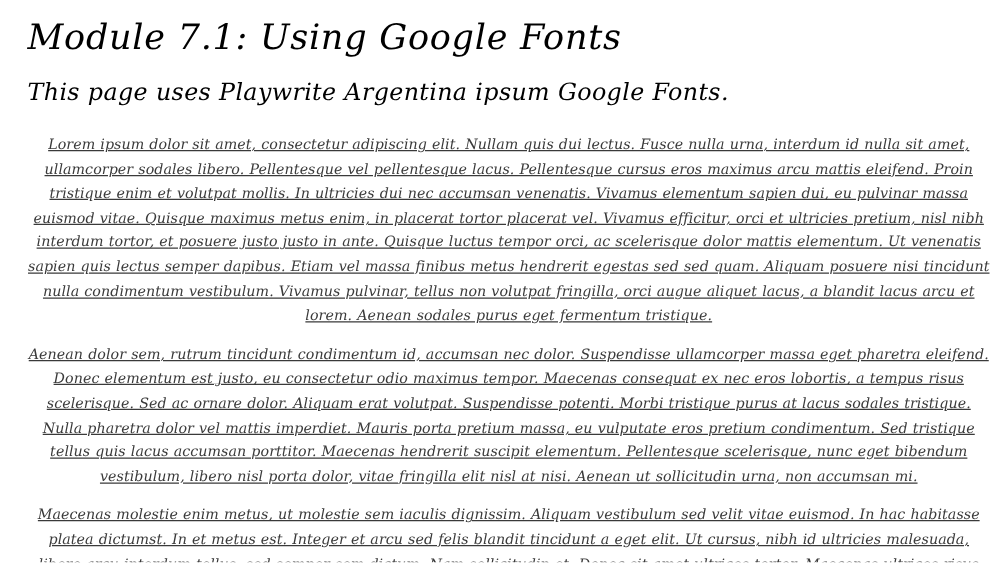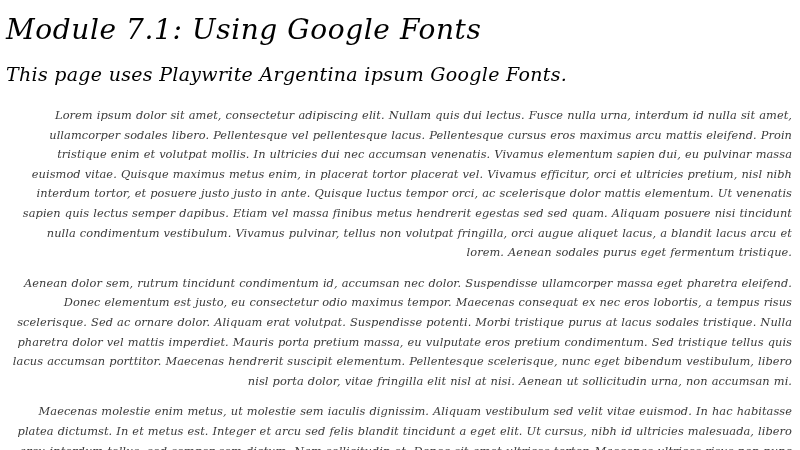--- a/index.html
+++ b/index.html
@@ -12,21 +12,21 @@
     width: 800px;
     height: 450px;
     overflow: hidden;
     font-family: "DejaVu Serif", "Liberation Serif", serif;
   }
 
   .page {
     box-sizing: border-box;
     width: 800px;
     height: 450px;
-    padding: 0 8px 0 6px;
+    padding: 0 8px 0 22px;
     background: #ffffff;
     overflow: hidden;
   }
 
   
   .script {
     font-family: "DejaVu Serif", "Liberation Serif", serif;
     font-style: italic;
     font-weight: 400;
     letter-spacing: 0.2px;
@@ -61,22 +61,23 @@
     padding-top: 22px;
   }
 
   p.para {
     margin: 0 0 11px 0;
     padding: 0;
     color: #3a3a3a;
     font-size: 11.4px;
     line-height: 19.6px;
     letter-spacing: 0.05px;
-    text-align: right;
+    text-align: center;
     word-spacing: 0.4px;
+    text-decoration: underline;
   }
 
   p.para:last-child {
     margin-bottom: 0;
   }
 </style>
 </head>
 <body style="background: rgb(255, 255, 255);">
 
 <div class="page" style="background: rgb(255, 255, 255);">

